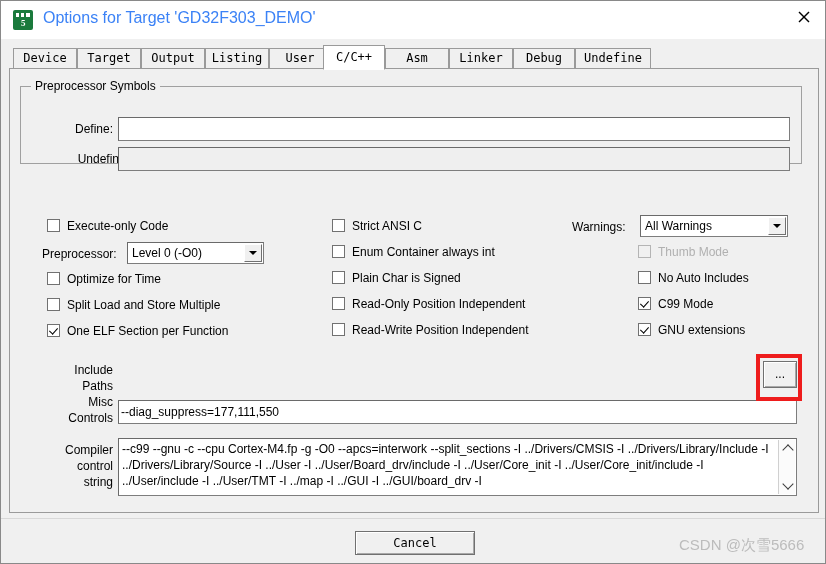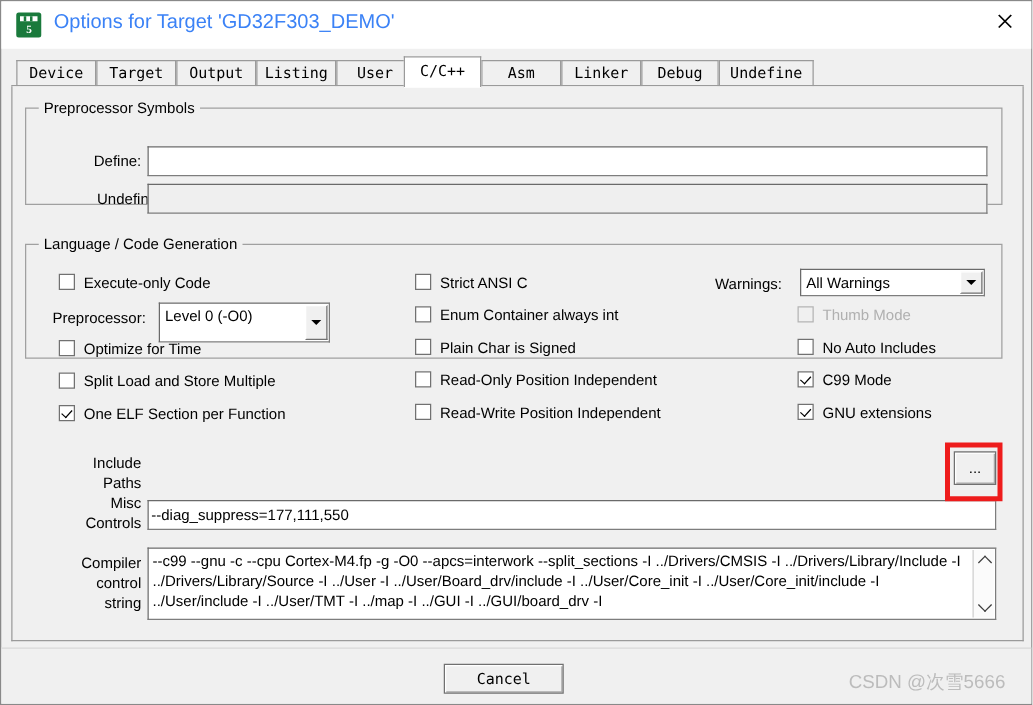--- a/index.html
+++ b/index.html
@@ -383,30 +383,27 @@
   <div class="panel">
 
     <div class="group" style="left:10px; top:17px; width:782px; height:78px;">
       <span class="group-title">Preprocessor Symbols</span>
     </div>
     <div class="lbl right" style="left:20px; top:53px; width:83px;">Define:</div>
     <div class="txt" style="left:108px; top:48px; width:672px; height:24px;"></div>
     <div class="lbl right" style="left:36px; top:83px; width:83px;">Undefine:</div>
     <div class="txt disabled" style="left:108px; top:78px; width:672px; height:24px;"></div>
 
-    <div class="group" style="left:10px; top:126px; width:782px; height:92px;">
-      <span class="group-title">Language / Code Generation</span>
-    </div>
 
     <div class="cb" id="cb-exec" style="left:37px; top:149px;">
       <span class="box"></span>
       <span class="cbtext">Execute-only Code</span>
     </div>
     <div class="lbl" style="left:32px; top:178px;">Preprocessor:</div>
-    <div class="combo" style="left:117px; top:173px; width:137px; height:32px;">
+    <div class="combo" style="left:117px; top:173px; width:137px; height:22px;">
       <span class="cval">Level 0 (-O0)</span>
       <span class="carrow">
           <i class="tri"></i>
         </span>
     </div>
     <div class="cb" id="cb-opttime" style="left:37px; top:202px;">
       <span class="box"></span>
       <span class="cbtext">Optimize for Time</span>
     </div>
     <div class="cb" id="cb-split" style="left:37px; top:228px;">
@@ -483,20 +480,20 @@
         <span class="sbtn down">
             <i class="chev"></i>
           </span>
       </span>
     </div>
 
   </div>
 
   <div class="bottombar">
     <div class="sep"></div>
-    <div class="btn" style="left:354px; top:13px; width:96px; height:24px; line-height:22px;">Cancel</div>
+    <div class="btn" style="left:354px; top:13px; width:120px; height:24px; line-height:22px;">Cancel</div>
   </div>
 
   <div class="watermark" style="left:678px; top:535px;">CSDN @次雪5666</div>
 
   <div class="highlight-rect" style="left: 755px; top: 353px; width: 46px; height: 47px; border-color: rgb(238, 28, 28);"></div>
 
 </div>
 
 </body></html>

